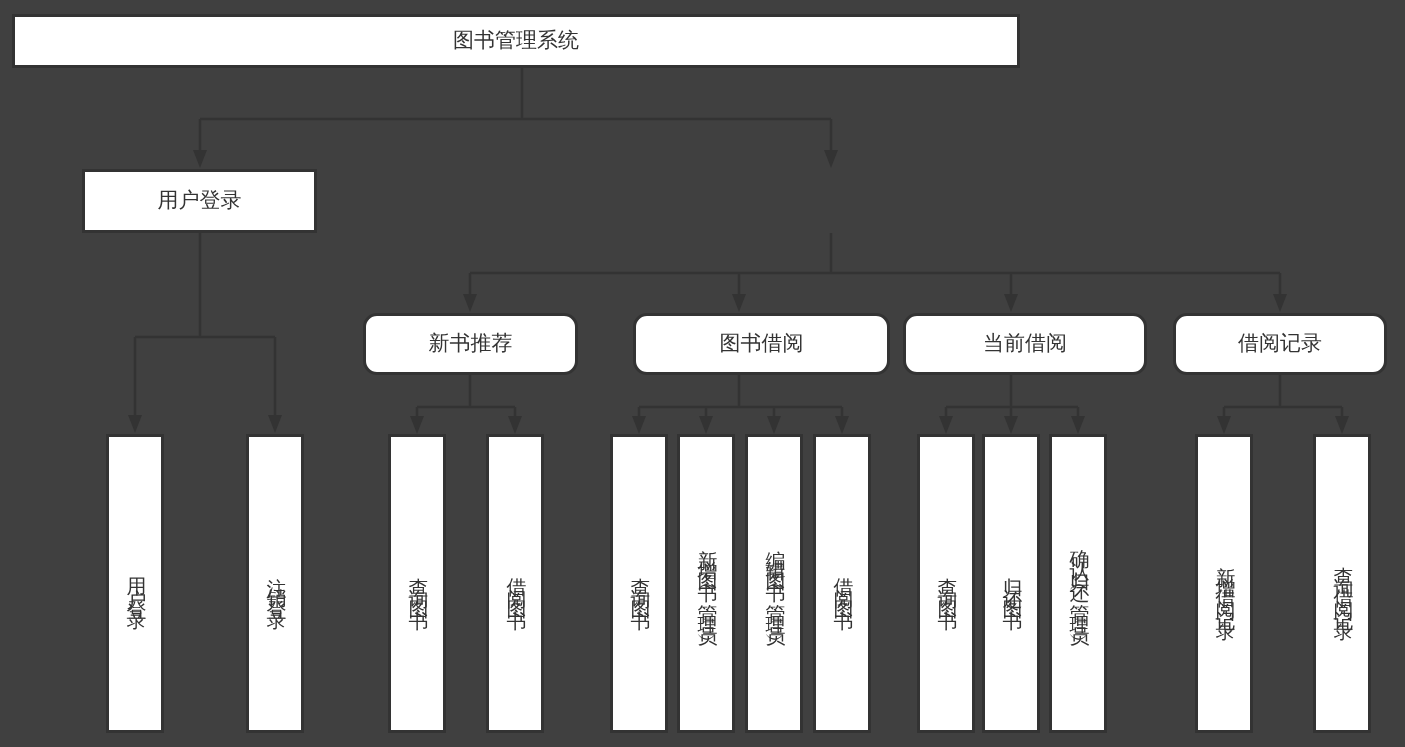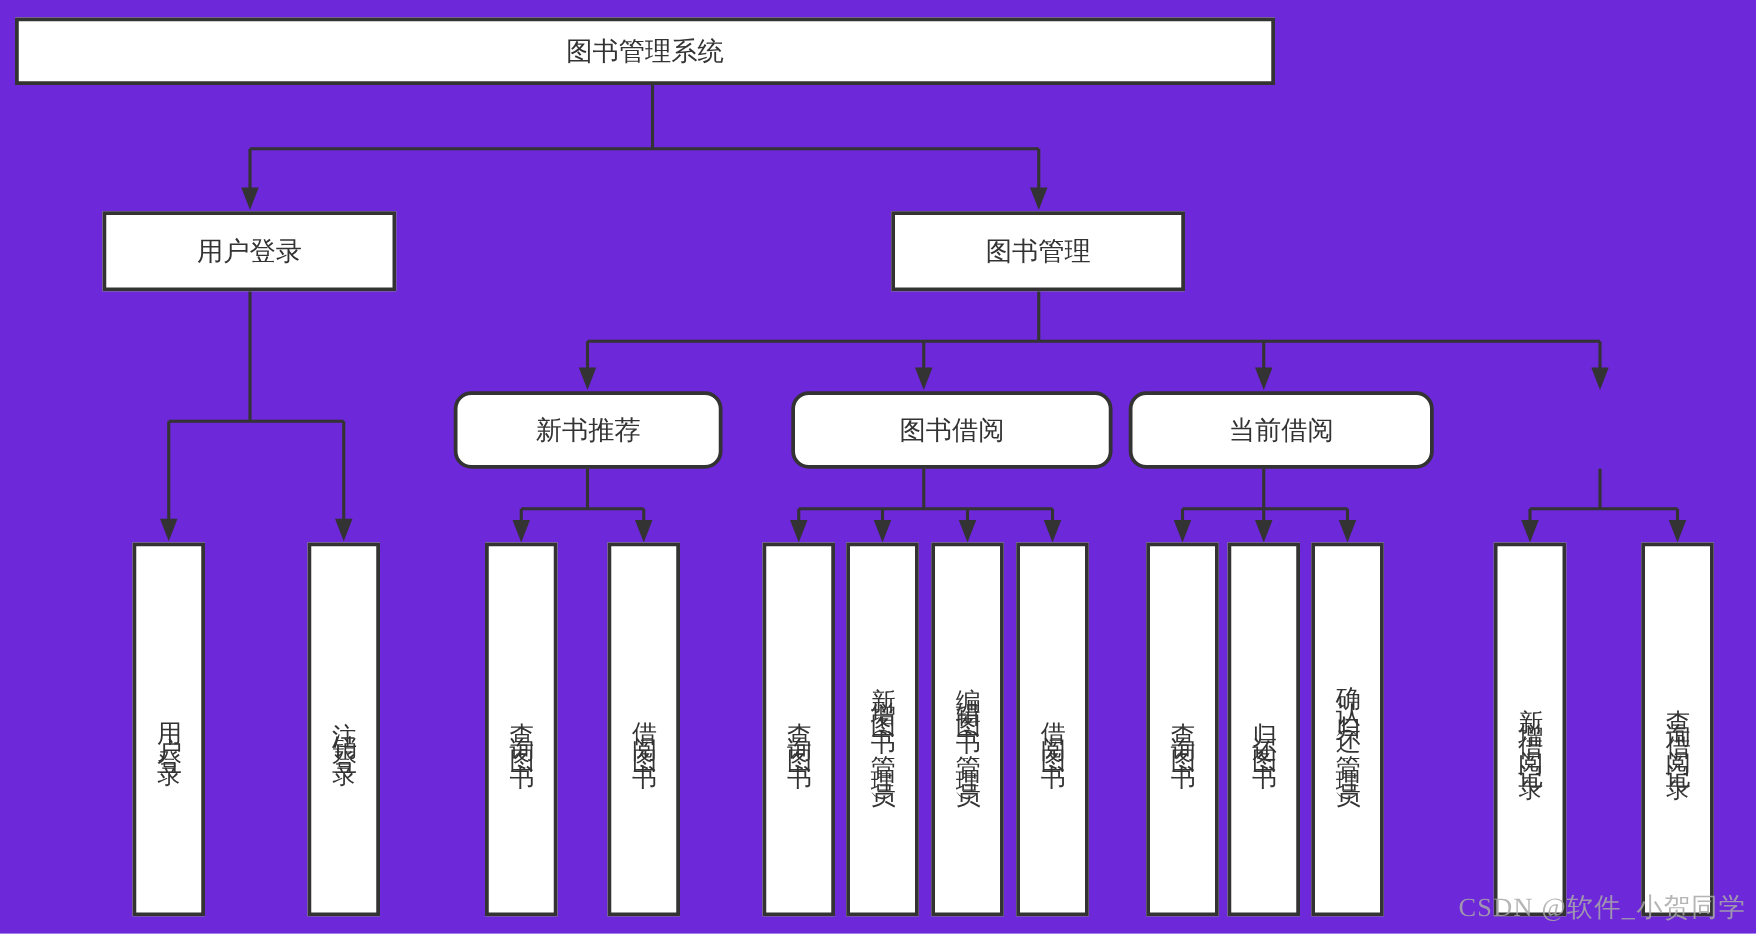--- a/index.html
+++ b/index.html
@@ -4,22 +4,22 @@
 <style>
   html, body {
     margin: 0;
     padding: 0;
     background: #ffffff;
   }
   #canvas {
     position: relative;
     width: 1405px;
     height: 747px;
-    background: #6d28d9;
-    font-family: Liberation Serif, serif;
+    background: #404040;
+    font-family: Liberation Mono, monospace;
     overflow: hidden;
   }
   #connectors {
     position: absolute;
     left: 0;
     top: 0;
     width: 1405px;
     height: 747px;
     pointer-events: none;
   }
@@ -108,32 +108,32 @@
     </g>
   </svg>
 
   <div class="box root-box">
     <span>图书管理系统</span>
   </div>
 
   <div class="box l2-box" style="left:82px">
     <span>用户登录</span>
   </div>
-  <div class="box l2-box" style="left:713px">
-    <span>图书管理</span>
-  </div>
 
   <div class="box l3-box" style="left:363px;width:215px">
     <span>新书推荐</span>
   </div>
   <div class="box l3-box" style="left:633px;width:257px">
     <span>图书借阅</span>
   </div>
   <div class="box l3-box" style="left:903px;width:244px">
     <span>当前借阅</span>
+  </div>
+  <div class="box l3-box" style="left:1173px;width:214px">
+    <span>借阅记录</span>
   </div>
 
   <div class="box vbox" style="left:106px">
     <span class="vtext">用户登录</span>
   </div>
   <div class="box vbox" style="left:246px">
     <span class="vtext">注销登录</span>
   </div>
 
   <div class="box vbox" style="left:388px">
@@ -166,15 +166,14 @@
     <span class="vtext">确认归还（管理员）</span>
   </div>
 
   <div class="box vbox" style="left:1195px">
     <span class="vtext">新增借阅记录</span>
   </div>
   <div class="box vbox" style="left:1313px">
     <span class="vtext">查询借阅记录</span>
   </div>
 
-  <div id="watermark">CSDN @软件_小贺同学</div>
 
 </div>
 
 </body></html>

